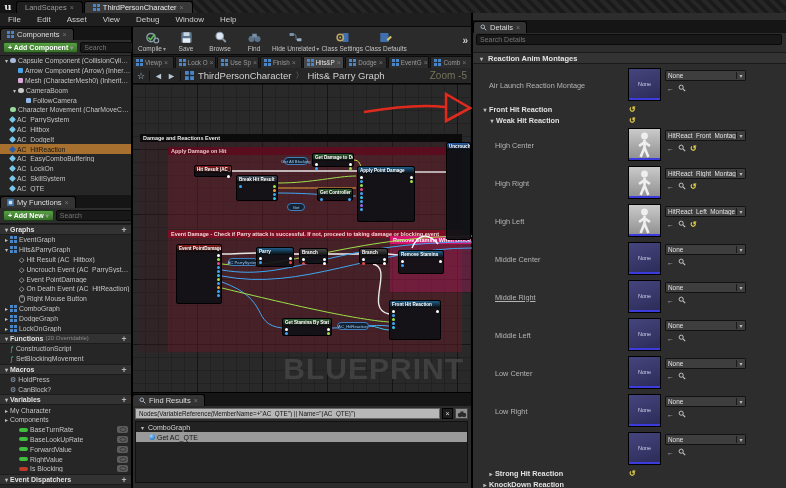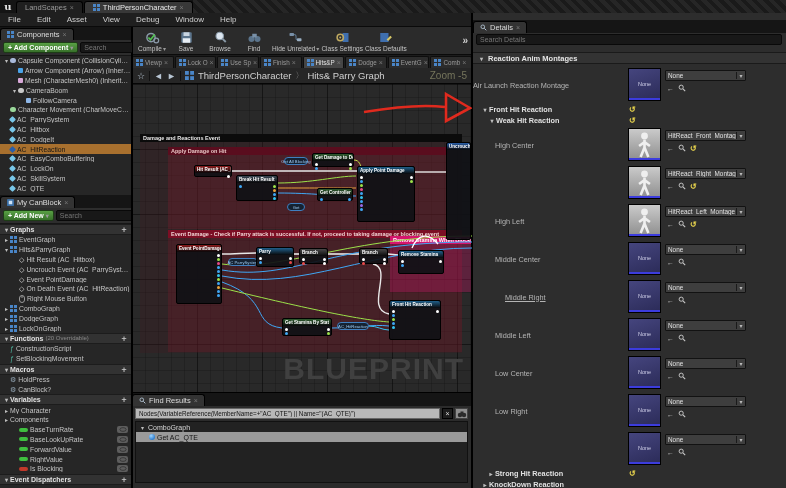--- a/index.html
+++ b/index.html
@@ -277,21 +277,21 @@
 
   <div id="myblueprint-panel">
     <div class="ptabbar">
       <div class="ptab">
         <span class="ico">
             <svg width="7" height="7" viewBox="0 0 8 8">
               <rect x="0" y="0" width="8" height="8" rx="1" fill="#3a6ea5"></rect>
               <rect x="2" y="2" width="4" height="4" fill="#cfe2f4"></rect>
             </svg>
           </span>
-        <span>My CanBlock</span>
+        <span>My Functions</span>
         <span class="closex">×</span>
       </div>
     </div>
     <div class="addrow">
       <button class="greenbtn">
         <span>+ Add New</span>
         <span class="tb-caret">▾</span>
       </button>
       <input class="searchbox" placeholder="Search" style="">
 
@@ -897,21 +897,21 @@
         <span class="closex">×</span>
       </div>
     </div>
     <input id="details-search" class="searchbox" placeholder="Search Details" style="">
     <div id="details-section">
       <span class="exp">▾</span>
       <span>Reaction Anim Montages</span>
     </div>
     <div id="details-rows">
         <div class="drow-asset">
-          <div class="alabel" style="padding-left: 0;">Air Launch Reaction Montage</div>
+          <div class="alabel" style="padding-left: 16px;">Air Launch Reaction Montage</div>
           <div class="thumb thumb-none">
             <div class="thumb-none-label">None</div>
             <div class="thumb-strip"></div>
           </div>
           <div class="actrls">
             <div class="combo">
               <span class="combo-text">None</span>
               <span class="combo-caret">▾</span>
             </div>
             <div class="icons">
@@ -954,20 +954,21 @@
                 <svg width="8" height="8" viewBox="0 0 10 10">
                   <circle cx="4" cy="4" r="2.6" fill="none" stroke="#c8c8c8" stroke-width="1.2"></circle>
                   <line x1="6.2" y1="6.2" x2="9" y2="9" stroke="#c8c8c8" stroke-width="1.4"></line>
                 </svg>
               </span>
               <span class="ibtn reset">↺</span>
             </div>
           </div>
         </div>
         <div class="drow-asset">
+          <div class="alabel" style="padding-left: 22px;">High Right</div>
           <div class="thumb thumb-man"><span class="ico" style="width: 100%; height: 100%;">
               <svg viewBox="0 0 20 20">
                 <circle cx="10" cy="4.5" r="2.2" fill="#efefef"></circle>
                 <path d="M10 7 L10 12 M10 8.5 L6.5 11 M10 8.5 L13.5 11 M10 12 L7.5 18 M10 12 L12.5 18" stroke="#efefef" stroke-width="1.7" fill="none"></path>
               </svg>
             </span><div class="thumb-strip"></div></div>
           <div class="actrls">
             <div class="combo">
               <span class="combo-text">HitReact_Right_Montage</span>
               <span class="combo-caret">▾</span>
@@ -1025,21 +1026,21 @@
               <span class="ibtn ico">
                 <svg width="8" height="8" viewBox="0 0 10 10">
                   <circle cx="4" cy="4" r="2.6" fill="none" stroke="#c8c8c8" stroke-width="1.2"></circle>
                   <line x1="6.2" y1="6.2" x2="9" y2="9" stroke="#c8c8c8" stroke-width="1.4"></line>
                 </svg>
               </span>
             </div>
           </div>
         </div>
         <div class="drow-asset">
-          <div class="alabel" style="padding-left: 32px; text-decoration: underline;">Middle Right</div>
+          <div class="alabel" style="padding-left: 22px; text-decoration: underline;">Middle Right</div>
           <div class="thumb thumb-none">
             <div class="thumb-none-label">None</div>
             <div class="thumb-strip"></div>
           </div>
           <div class="actrls">
             <div class="combo">
               <span class="combo-text">None</span>
               <span class="combo-caret">▾</span>
             </div>
             <div class="icons">

